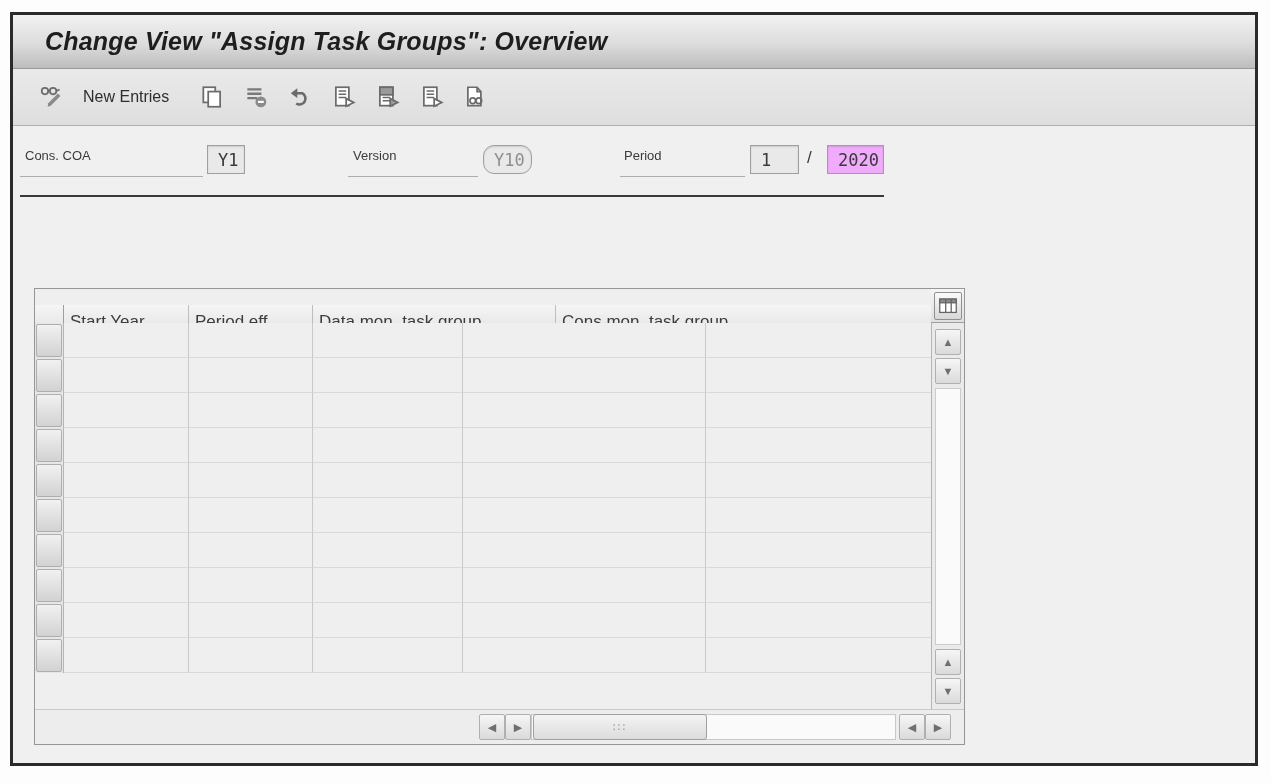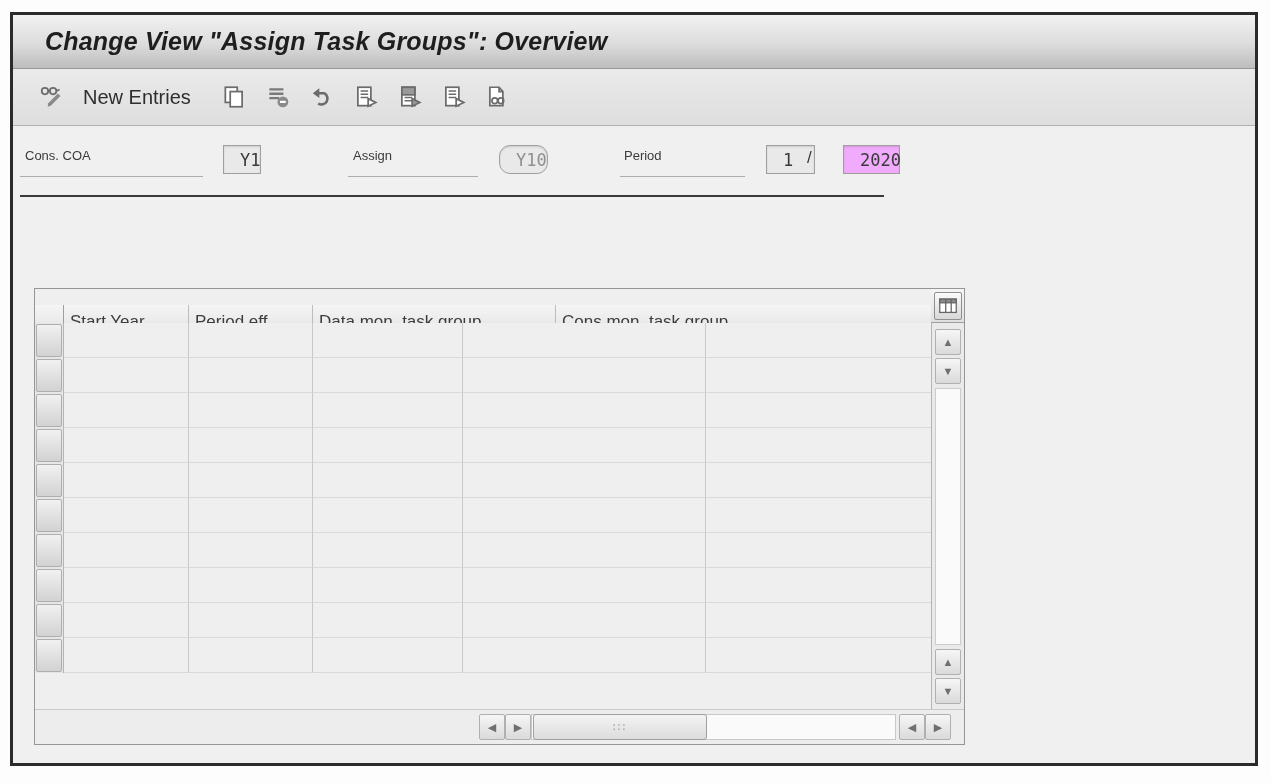--- a/index.html
+++ b/index.html
@@ -18,31 +18,31 @@
     color:#1e1e1e; letter-spacing:0.2px; }
 
   
   .toolbar { position:absolute; left:0; top:54px; right:0; height:57px;
     background:linear-gradient(#eaeaea, #dedede);
     border-bottom:1px solid #b0b0b0; display:flex; align-items:center;
     padding-left:24px; gap:14px; }
   .tb-btn { width:30px; height:30px; display:flex; align-items:center; justify-content:center;
     background:transparent; border:1px solid transparent; cursor:pointer; }
   .tb-btn svg { width:26px; height:26px; }
-  .tb-text-btn { font-size:20px; color:#2e2e2e; padding:3px 8px 3px 2px; margin-right:6px;
+  .tb-text-btn { font-size:16px; color:#2e2e2e; padding:3px 8px 3px 2px; margin-right:6px;
     cursor:pointer; white-space:nowrap; }
 
   
   .fieldrow { position:absolute; left:0; top:111px; right:0; height:80px; }
   .f-label { position:absolute; top:22px; font-size:13px; color:#3a3a3a; white-space:nowrap; }
   .f-underline { position:absolute; top:50px; height:1px; background:#adadad; }
   .f-box { position:absolute; top:19px; height:29px; background:#e9e9e9;
     border:1px solid #9f9f9f; box-shadow:inset 0 1px 2px rgba(0,0,0,0.12);
     font-family:"DejaVu Sans Mono", monospace; font-size:17px; color:#3a3a3a;
-    display:flex; align-items:center; padding-left:16px;margin-left:16px; }
+    display:flex; align-items:center; padding-left:10px; }
   .f-slash { position:absolute; top:22px; font-size:17px; color:#3a3a3a; }
   .rule { position:absolute; left:7px; top:180px; width:864px; height:2px; background:#3a3a3a; }
 
   
   .tablectl { position:absolute; left:21px; top:273px; width:931px; height:457px;
     border:1px solid #969696; background:#efefef; }
 
   .t-header { position:absolute; left:0; top:16px; right:33px; height:34px; display:flex; }
   .h-cell { background:linear-gradient(#f5f5f5, #e0e0e0); border-right:1px solid #bdbdbd;
     border-bottom:1px solid #9e9e9e; font-size:17px; color:#3c3c3c;
@@ -197,21 +197,21 @@
           </svg>
         </span>
       </div>
     </div>
 
     <div class="fieldrow">
       <div class="f-label" style="left:12px;">Cons. COA</div>
       <div class="f-underline" style="left:7px; width:183px;"></div>
       <div class="f-box" style="left:194px; width:38px;">Y1</div>
 
-      <div class="f-label" style="left:340px;">Assign</div>
+      <div class="f-label" style="left:340px;">Version</div>
       <div class="f-underline" style="left:335px; width:130px;"></div>
       <div class="f-box" style="left:470px; width:49px; color:#8f8f8f;border-radius:11px;">Y10</div>
 
       <div class="f-label" style="left:611px;">Period</div>
       <div class="f-underline" style="left:607px; width:125px;"></div>
       <div class="f-box" style="left:737px; width:49px;">1</div>
       <div class="f-slash" style="left:794px;">/</div>
       <div class="f-box" style="left:814px; width:57px; background:#f0abfc;">2020</div>
     </div>
     <div class="rule"></div>

